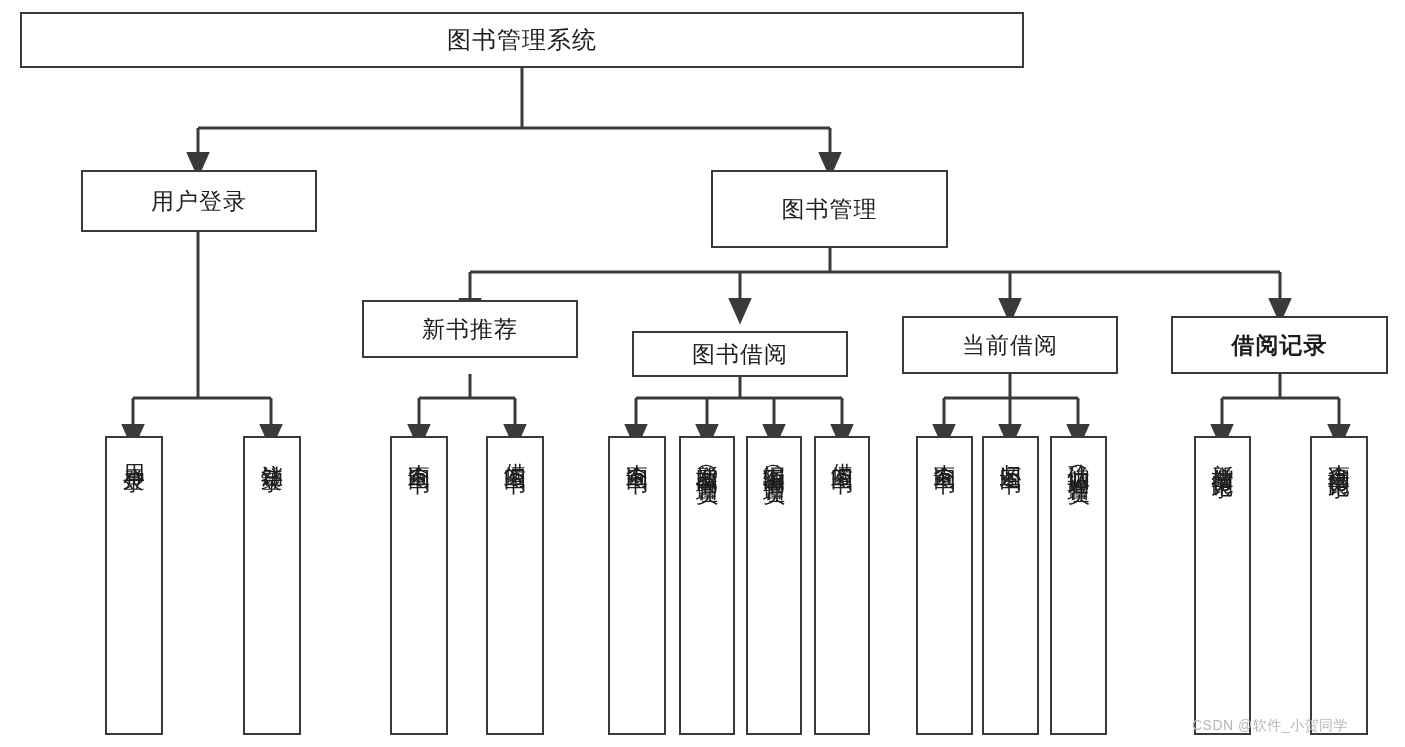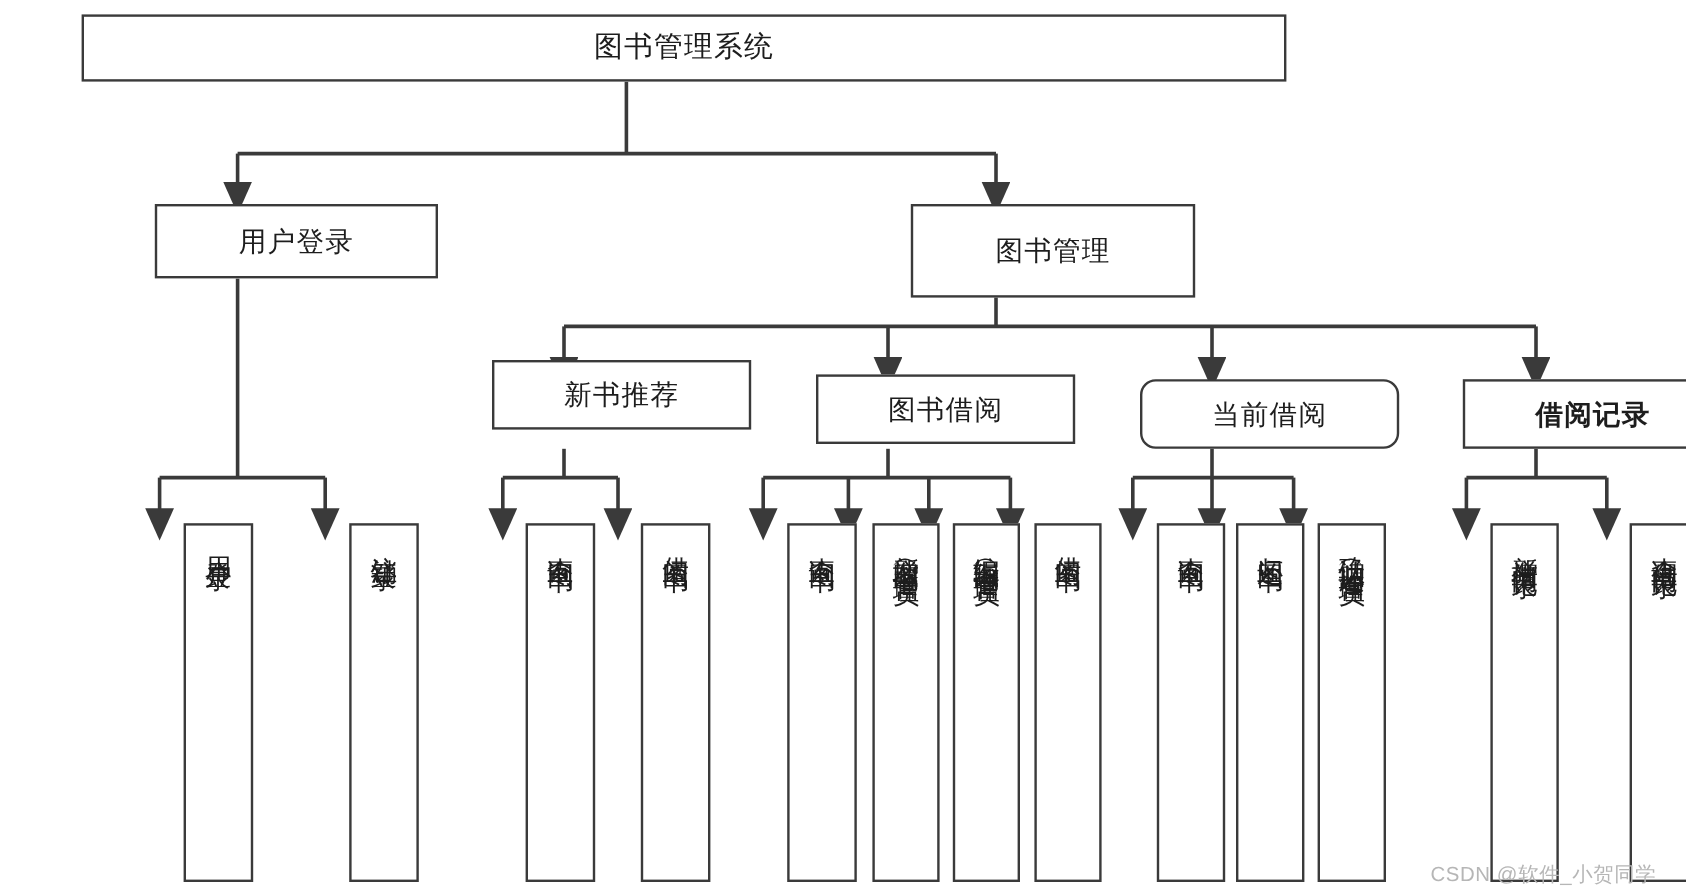--- a/index.html
+++ b/index.html
@@ -27,21 +27,20 @@
   }
   .node {
     position: absolute;
     box-sizing: border-box;
     border: 2.5px solid #3a3a3a;
     background: #ffffff;
     display: flex;
     align-items: center;
     justify-content: center;
     color: #1d1d1d;
-    margin-left: 48px;
   }
   .node .label {
     font-size: 23px;
     line-height: 1.15;
     letter-spacing: 1px;
     white-space: nowrap;
   }
   .node.leaf {
     align-items: flex-start;
     justify-content: center;
@@ -53,21 +52,21 @@
     font-size: 22px;
     letter-spacing: 3px;
     line-height: 1;
     white-space: nowrap;
   }
   .node.root .label {
     font-size: 24px;
   }
   .watermark {
     position: absolute;
-    font-size: 17px;
+    font-size: 14px;
     color: #b6b6b6;
     letter-spacing: 0.5px;
     white-space: nowrap;
     font-family: "Liberation Sans", "DejaVu Sans", sans-serif;
   }
 </style>
 </head>
 <body>
 
 <div id="canvas">
@@ -129,24 +128,24 @@
   <div class="node" style="left:81px; top:170px; width:236px; height:62px;">
     <span class="label">用户登录</span>
   </div>
   <div class="node" style="left:711px; top:170px; width:237px; height:78px;">
     <span class="label">图书管理</span>
   </div>
 
   <div class="node" style="left:362px; top:300px; width:216px; height:58px;">
     <span class="label">新书推荐</span>
   </div>
-  <div class="node" style="left:632px; top:312px; width:216px; height:58px;">
+  <div class="node" style="left:632px; top:331px; width:216px; height:46px;">
     <span class="label">图书借阅</span>
   </div>
-  <div class="node" style="left:902px; top:316px; width:216px; height:58px;border-radius:13px;">
+  <div class="node" style="left:902px; top:316px; width:216px; height:58px;">
     <span class="label">当前借阅</span>
   </div>
   <div class="node" style="left:1171px; top:316px; width:217px; height:58px;font-weight:bold;">
     <span class="label">借阅记录</span>
   </div>
 
   <div class="node leaf" style="left:105px; top:436px; width:58px; height:299px;">
     <span class="label">用户登录</span>
   </div>
   <div class="node leaf" style="left:243px; top:436px; width:58px; height:299px;">

